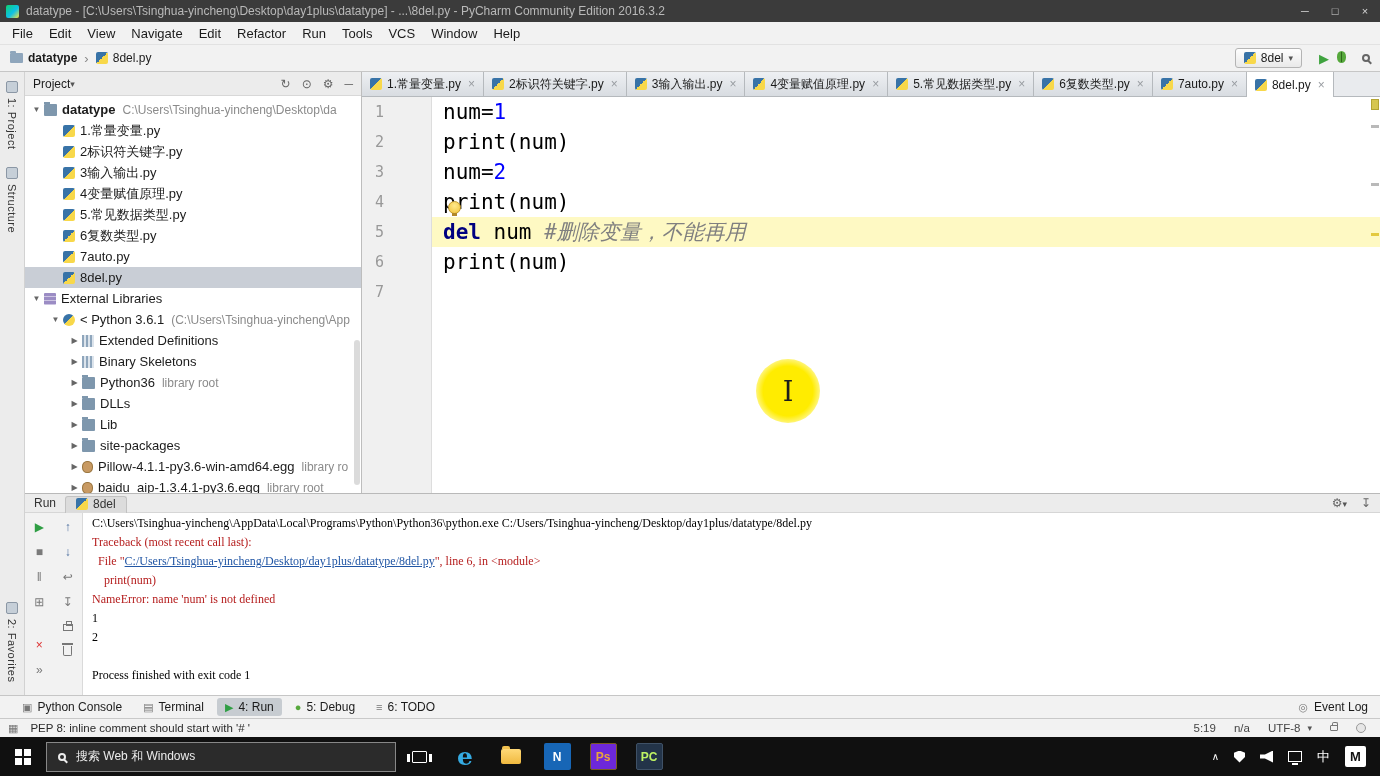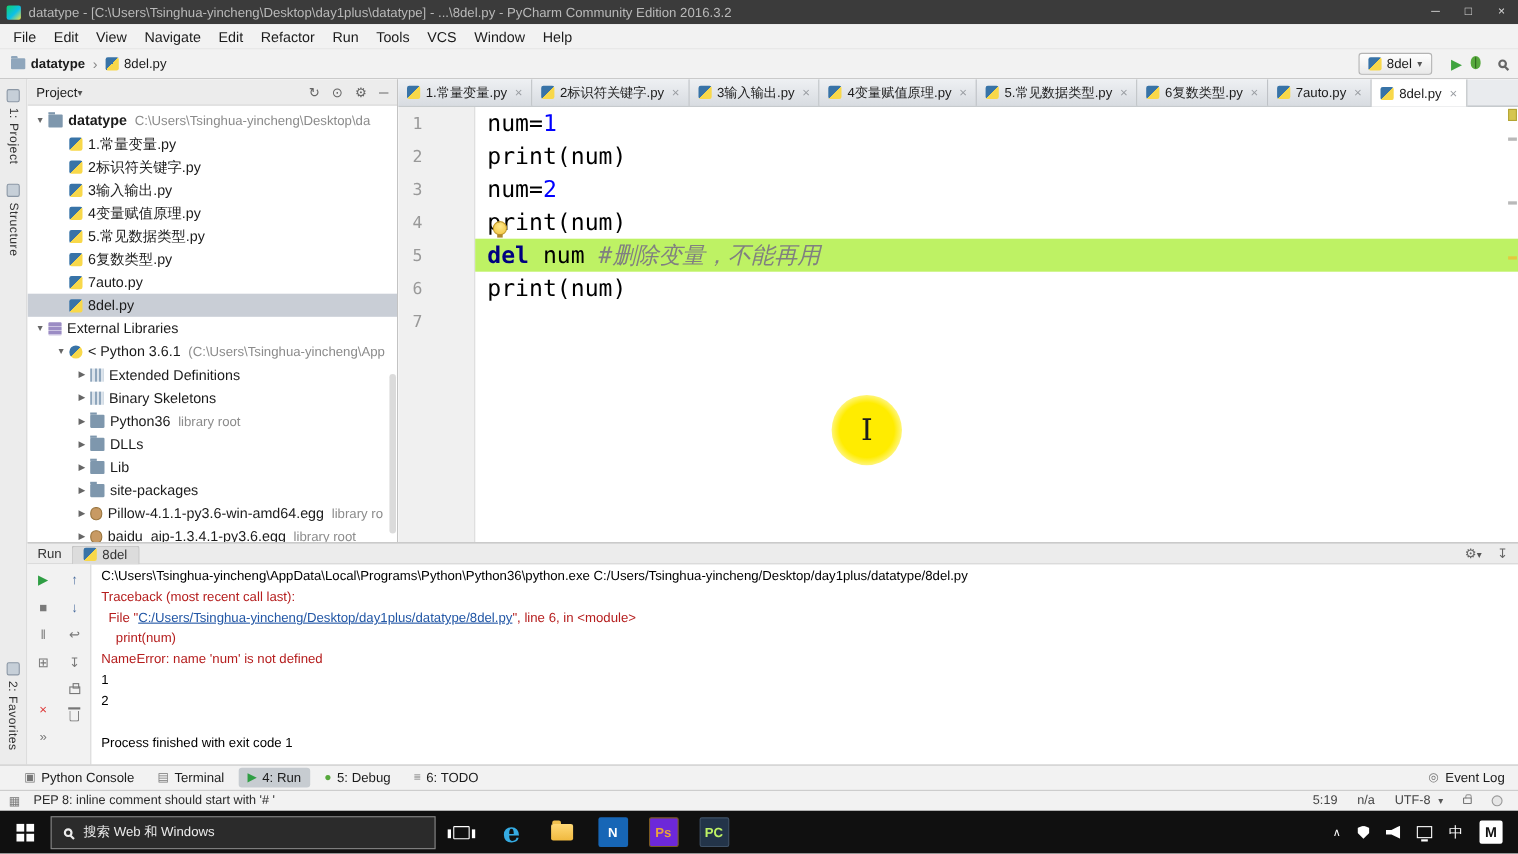--- a/index.html
+++ b/index.html
@@ -69,21 +69,21 @@
 .tabbar{display:flex;align-items:flex-end;height:25px;background:#e9ebee;border-bottom:1px solid #b5b9bd;position:relative;z-index:2}
 .tab{height:24px;display:flex;align-items:center;gap:5px;padding:0 8px;font-size:12px;background:linear-gradient(#eef0f3,#d8dce1);border-right:1px solid #b5b9bd;white-space:nowrap}
 .tab.active{background:#fff;height:25px;margin-bottom:-1px}
 .tab-close{color:#989ca1;font-size:12px;margin-left:2px}
 .editor{position:absolute;top:25px;bottom:0;left:0;right:0;background:#fff}
 .gutter-bg{position:absolute;left:0;top:0;bottom:0;width:70px;background:#f0f0f0;border-right:1px solid #ddd}
 .codeview{position:absolute;top:0;left:0;right:0;bottom:0;font-family:"DejaVu Sans Mono",monospace}
 .cl{display:flex;height:30px;line-height:30px}
 .ln{width:70px;flex:none;text-align:right;padding-right:48px;color:#999;font-size:15px}
 .code{flex:1;font-size:21px;white-space:pre;padding-left:11px}
-.cl.hl .code{background:#bef264}
+.cl.hl .code{background:#fef9c3}
 .tk-keyword{color:#000080;font-weight:bold}
 .tk-number{color:#0000ff}
 .tk-comment{color:#808080;font-style:italic}
 .tk-plain{color:#000}
 .bulb{position:absolute;left:86px;top:104px;width:13px;height:13px;border-radius:50%;background:radial-gradient(circle at 50% 35%,#ffe98c,#f0c239);border:1px solid #c39b2d;z-index:3}
 .bulb::after{content:"";position:absolute;left:3px;bottom:-3px;width:5px;height:3px;background:#b0882a}
 .stripe{position:absolute;right:0;top:0;bottom:0;width:10px}
 .stripe-top{position:absolute;right:1px;top:2px;width:8px;height:11px;background:#d6c64f;border:1px solid #b3a433}
 .mark{position:absolute;right:1px;width:8px;height:3px;background:#b9b9b9}
 .mark.m1{top:28px}.mark.m2{top:86px}.mark.m3{top:136px;background:#e3c93f}
@@ -98,21 +98,21 @@
 .rp-col{width:29px;display:flex;flex-direction:column;align-items:center;padding-top:8px;gap:12px}
 .rpi{font-size:12px;line-height:13px;color:#7a7a7a;font-style:normal}
 .rpi.green{color:#2f9e44}
 .rpi.red{color:#d33}
 .rpi.blue{color:#4a6d9e}
 .xgap{margin-top:18px}
 .i-print{display:inline-block;width:10px;height:7px;border:1px solid #777;position:relative}
 .i-print::before{content:"";position:absolute;top:-4px;left:2px;width:4px;height:3px;border:1px solid #777}
 .i-trash{display:inline-block;width:9px;height:10px;border:1px solid #777;border-top:none;border-radius:0 0 2px 2px;position:relative}
 .i-trash::before{content:"";position:absolute;top:-3px;left:-2px;right:-2px;height:2px;background:#777}
-.console{flex:1;overflow:hidden;padding:8px 9px;font-family:Liberation Sans, sans-serif;font-size:12px;line-height:19px}
+.console{flex:1;overflow:hidden;padding:8px 9px;font-family:Liberation Serif, serif;font-size:12px;line-height:19px}
 .console .co-line:first-child{margin-top:-7px}
 .co-line{white-space:pre;min-height:19px}
 .co-out{color:#000}
 .co-err{color:#b51d1d}
 .co-link{color:#2156a5;text-decoration:underline}
 
 
 .bottombar{position:absolute;left:0;top:695px;right:0;height:23px;background:#f2f2f2;border-top:1px solid #c6c6c6;display:flex;align-items:center;font-size:12px}
 .bb-left{display:flex;align-items:center;gap:5px;padding-left:14px}
 .bb-item{display:flex;align-items:center;gap:5px;padding:2px 8px;border-radius:3px}

